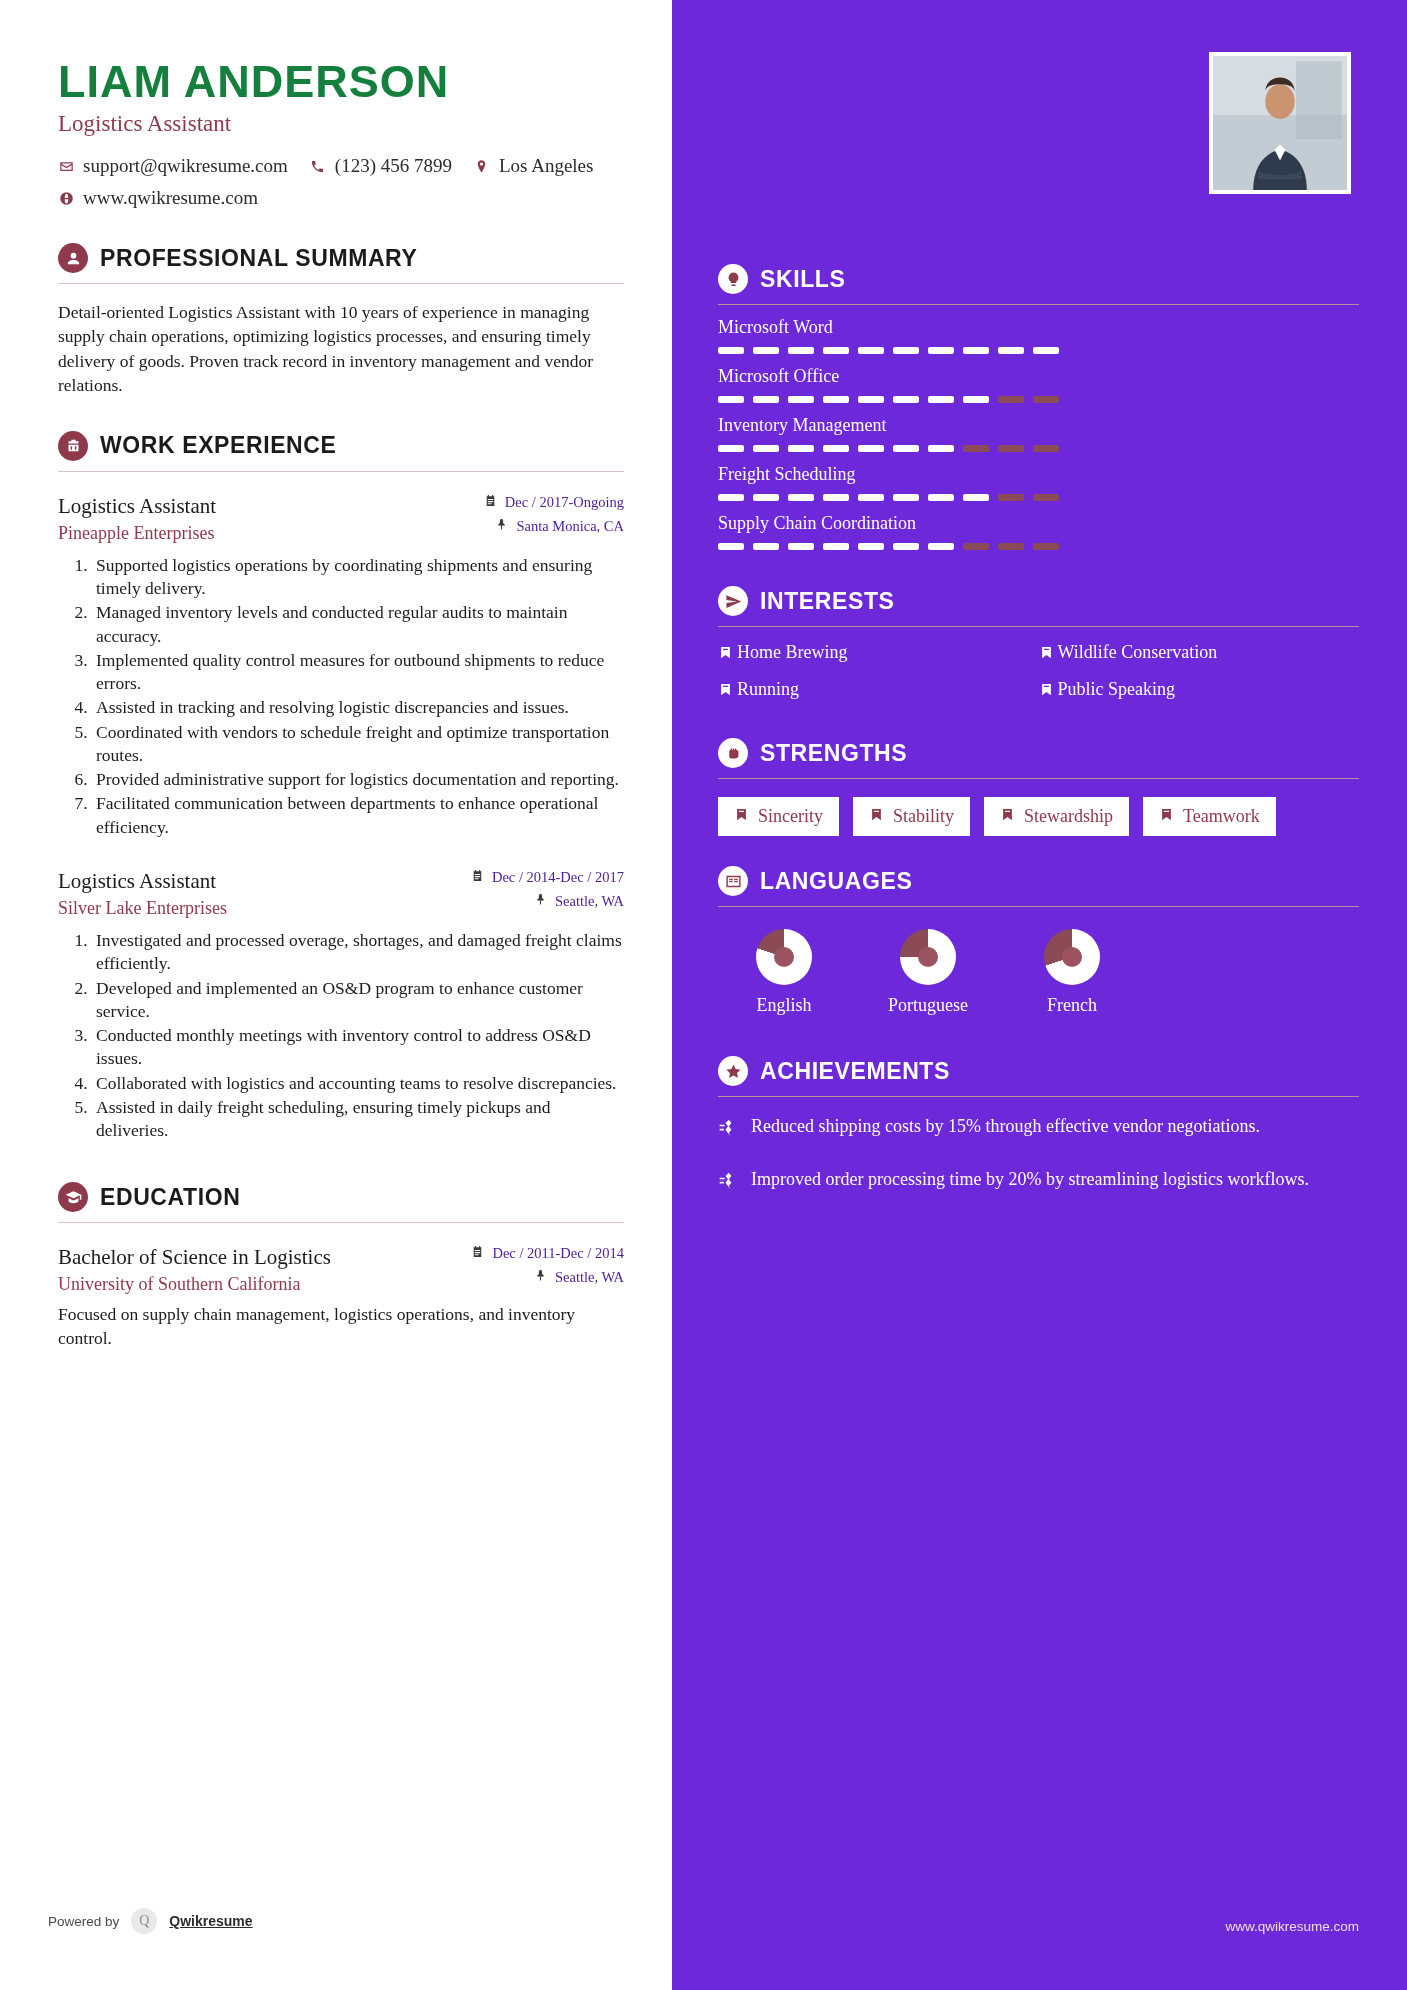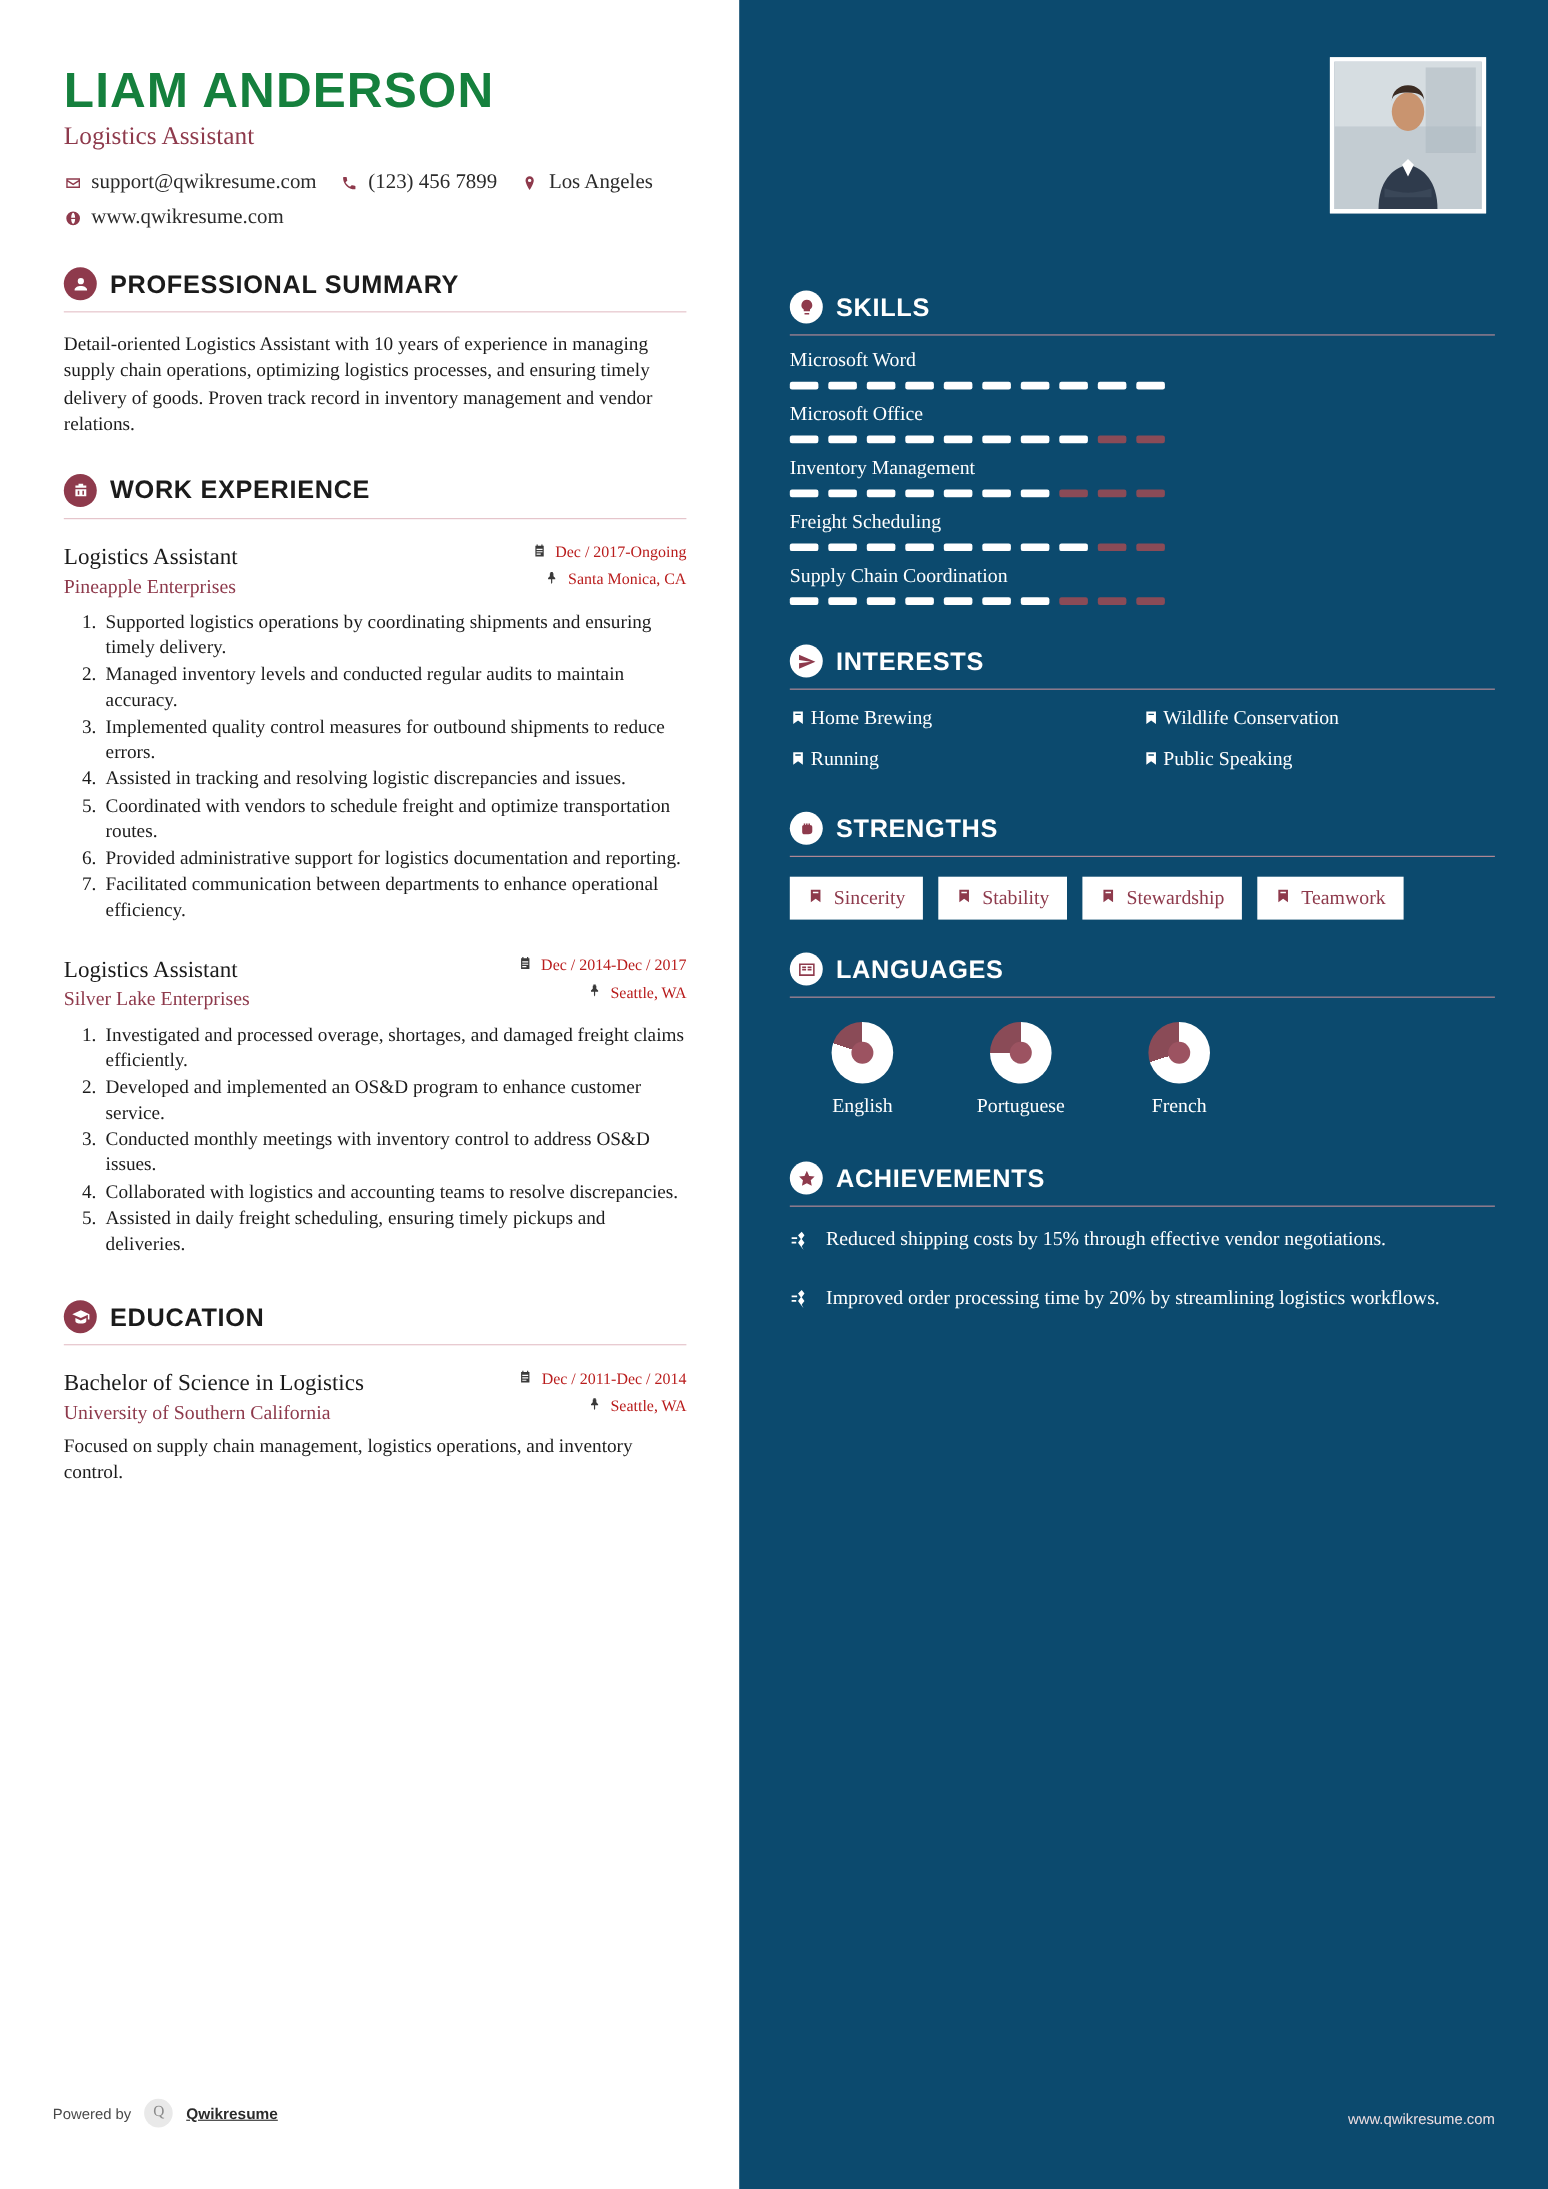--- a/index.html
+++ b/index.html
@@ -68,21 +68,21 @@
     font-size: 17.5px; line-height: 1.38; color: #1c1c1c;
     margin-top: 16px;
   }
 
   .job { margin-top: 22px; }
   .job-line {
     display:flex; justify-content:space-between; align-items:flex-start;
   }
   .job-role { font-size: 21px; color:#1b1b1b; }
   .job-org { font-size: 18px; color:#8e3a4c; margin-top: 4px; }
-  .meta { text-align:center; font-size:14.5px; color:#b91c1c; white-space:nowrap; }
+  .meta { text-align:center; font-size:14.5px; color:#4c1d95; white-space:nowrap; }
   .meta .m { display:flex; align-items:center; justify-content:flex-end; gap:8px; margin-bottom:7px; }
   .meta svg { width:13px; height:13px; fill:#3a3a3a; }
 
   ol.bullets {
     margin: 10px 0 0 0;
     padding-left: 34px;
     font-size: 17.5px;
     line-height: 1.33;
     color:#1c1c1c;
   }
@@ -100,21 +100,21 @@
     width:26px; height:26px; border-radius:50%;
     background:#e9e9e9; color:#8a8a8a;
     display:flex;align-items:center;justify-content:center;
     font-size:14px; font-family:"Liberation Serif",serif;
   }
   .qname { color:#2b2b2b; font-weight:bold; text-decoration:underline; font-size:14px; }
 
   
   .right {
     width: 735px;
-    background: #0c4a6e;
+    background: #6d28d9;
     color: #ffffff;
     padding: 48px 48px 0 46px;
     position: relative;
   }
   .photo {
     width: 142px; height: 142px;
     border: 4px solid #ffffff;
     position: absolute; top: 52px; right: 56px;
     overflow:hidden; background:#b9c4cc;
   }

